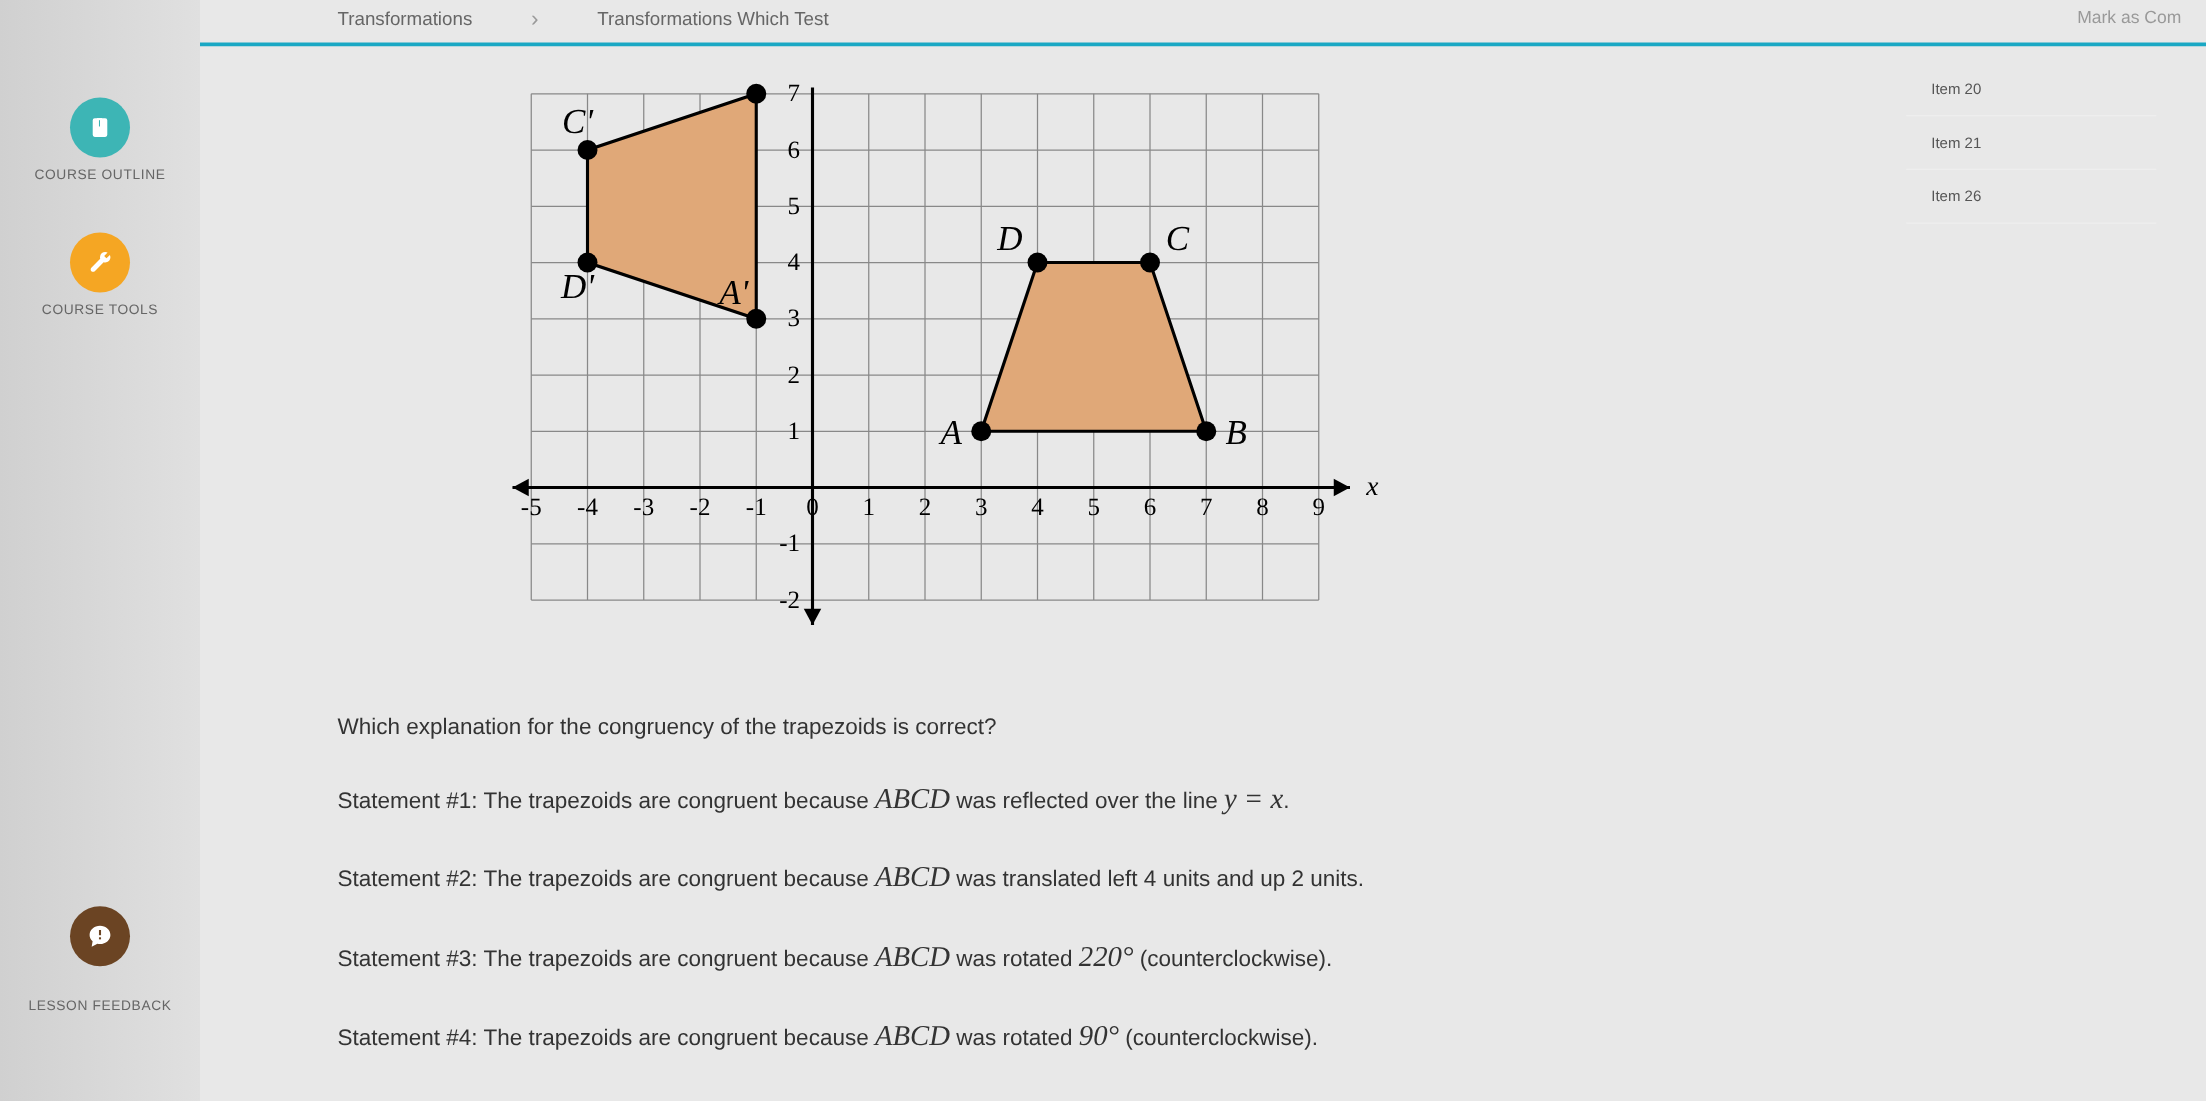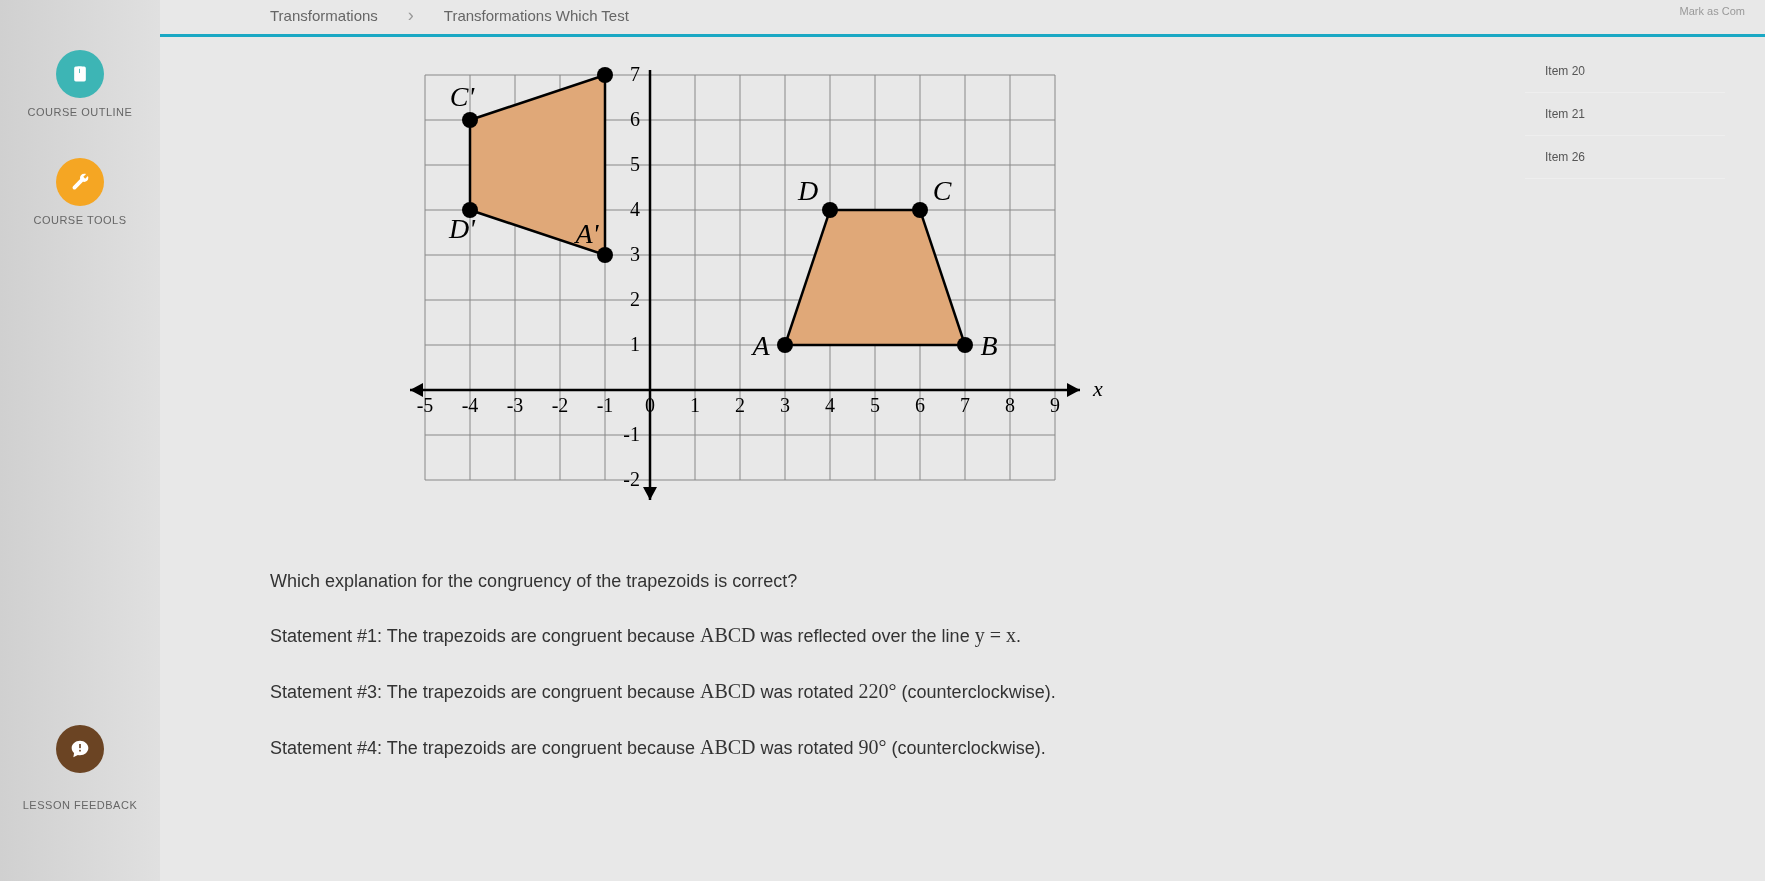--- a/index.html
+++ b/index.html
@@ -14,21 +14,21 @@
     .left-sidebar {
       position: absolute;
       left: 0;
       top: 0;
       width: 160px;
       height: 100%;
       background: linear-gradient(to right, #d0d0d0, #e0e0e0);
       display: flex;
       flex-direction: column;
       align-items: center;
-      padding-top: 50px;
+      padding-top: 78px;
     }
     .sidebar-btn {
       width: 48px;
       height: 48px;
       border-radius: 50%;
       display: flex;
       align-items: center;
       justify-content: center;
       margin-bottom: 8px;
       cursor: pointer;
@@ -51,21 +51,21 @@
       letter-spacing: 0.5px;
     }
     .breadcrumb {
       position: absolute;
       left: 270px;
       top: 5px;
       font-size: 15px;
       color: #666;
       display: flex;
       align-items: center;
-      gap: 30px;
+      gap: 47px;
     }
     .breadcrumb-sep {
       color: #999;
       font-size: 18px;
     }
     .top-border {
       position: absolute;
       left: 160px;
       top: 34px;
       right: 0;
@@ -89,40 +89,40 @@
       top: 0;
       left: 0;
     }
     .question-text {
       margin-top: 40px;
       font-size: 18px;
       color: #333;
       line-height: 2.4;
     }
     .question-text p { margin-bottom: 8px; }
-    .math-var { font-family: 'Times New Roman', serif; font-size: 20px; }
+    .math-var { font-family: 'Times New Roman', serif; font-style: italic; font-size: 23px; }
     .item-nav {
       position: absolute;
       right: 40px;
       top: 50px;
       width: 200px;
     }
     .item-nav-link {
       display: block;
       padding: 14px 20px;
       font-size: 12px;
       color: #555;
       cursor: pointer;
       border-bottom: 1px solid #eee;
     }
     .mark-complete {
       position: absolute;
       right: 20px;
       top: 5px;
-      font-size: 11px;
+      font-size: 14px;
       color: #999;
     }
     .icon-inner { width: 20px; height: 20px; }
   </style>
 </head>
 <body>
 
 <div class="left-sidebar">
   <div class="sidebar-btn teal">
     <svg class="icon-inner" viewBox="0 0 24 24" fill="none" stroke="#fff" stroke-width="2">
@@ -234,20 +234,21 @@
         <text x="72" y="66" font-size="28" font-style="italic" font-family="serif" text-anchor="middle">C'</text>
         <circle cx="80" cy="170" r="8" fill="#000"></circle>
         <text x="72" y="198" font-size="28" font-style="italic" font-family="serif" text-anchor="middle">D'</text>
       </svg>
   </div>
 
   <div class="question-text">
     <p>Which explanation for the congruency of the trapezoids is correct?</p>
     <div id="statements">
         <p>Statement #1: The trapezoids are congruent because <span class="math-var">ABCD</span> was reflected over the line <span class="math-var">y = x</span>.</p>
+        <p>Statement #2: The trapezoids are congruent because <span class="math-var">ABCD</span> was translated left 4 units and up 2 units.</p>
         <p>Statement #3: The trapezoids are congruent because <span class="math-var">ABCD</span> was rotated <span class="math-var">220°</span> (counterclockwise).</p>
         <p>Statement #4: The trapezoids are congruent because <span class="math-var">ABCD</span> was rotated <span class="math-var">90°</span> (counterclockwise).</p>
       </div>
   </div>
 </div>
 
 <div class="item-nav">
   <div class="item-nav-link">Item 20</div>
   <div class="item-nav-link">Item 21</div>
   <div class="item-nav-link">Item 26</div>

